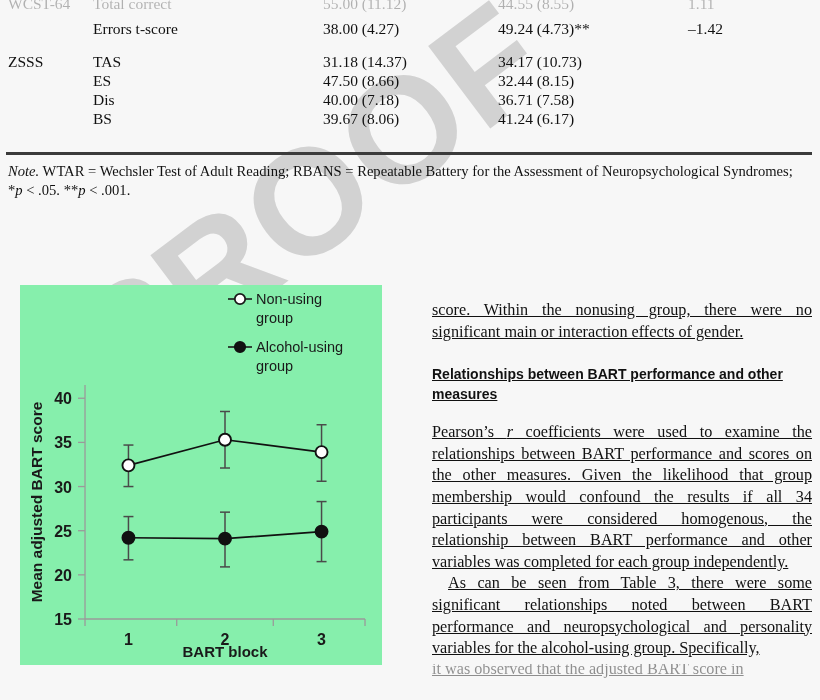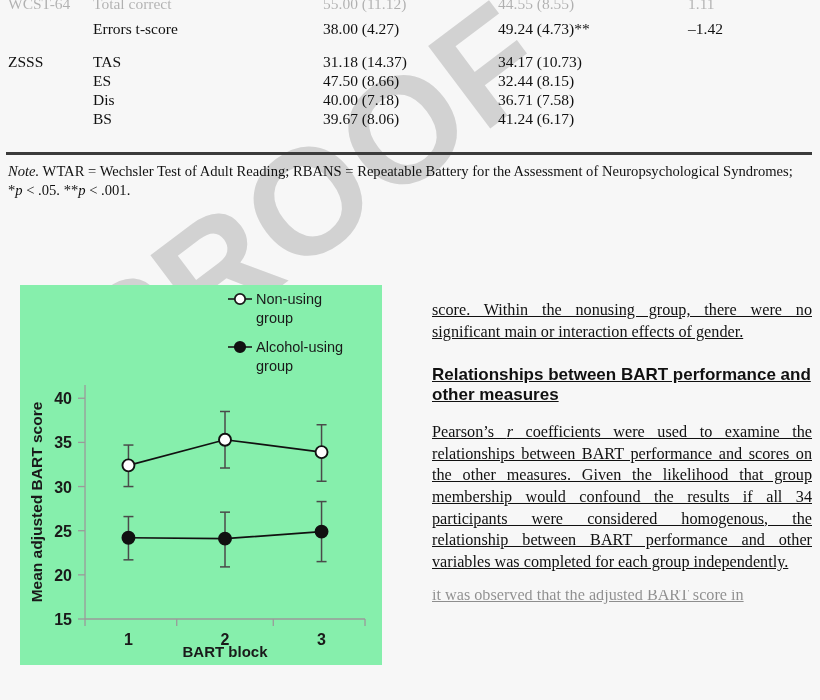--- a/index.html
+++ b/index.html
@@ -84,28 +84,28 @@
     font-family:"Liberation Serif", serif;
     font-size:16.2px;
     line-height:21.6px;
     text-align:justify;
     text-decoration:underline;
   }
   .col p{margin:0;}
   .col p.indent{text-indent:16px;}
   .col h3{
     font-family:"Liberation Sans", sans-serif;
-    font-size:17px;
+    font-size:14px;
     line-height:19.5px;
     font-weight:700;
     margin:22px 0 18px 0;
     text-align:left;
   }
   .col .tail{
-    margin-top:17px;
+    margin-top:4px;
     height:16px;overflow:hidden;
   }
   .col .tail span{display:block;position:relative;top:-5px;opacity:.45;}
   .col i{font-style:italic;}
 </style>
 </head>
 <body>
 
 <div id="page">
 
@@ -249,18 +249,19 @@
 
       <text id="ylab" transform="translate(22,217) rotate(-90)" text-anchor="middle" font-family="Liberation Sans, sans-serif" font-size="15.5" font-weight="700" fill="#1a1a1a">Mean adjusted BART score</text>
       <text id="xlab" x="205" y="372" text-anchor="middle" font-family="Liberation Sans, sans-serif" font-size="15" font-weight="700" fill="#1a1a1a">BART block</text>
     </svg>
   </div>
 
   <div class="col">
     <p>score. Within the nonusing group, there were no significant main or interaction effects of gender.</p>
     <h3>Relationships between BART performance and other measures</h3>
     <p><span>Pearson’s </span><i>r</i><span> coefficients were used to examine the relationships between BART performance and scores on the other measures. Given the likelihood that group membership would confound the results if all 34 participants were considered homogenous, the relationship between BART performance and other variables was completed for each group independently.</span></p>
+    <p class="indent">As can be seen from Table 3, there were some significant relationships noted between BART performance and neuropsychological and personality variables for the alcohol-using group. Specifically,</p>
     <p class="tail">
         <span>it was observed that the adjusted BART score in</span>
       </p>
   </div>
 
 </div>
 
 </body></html>

